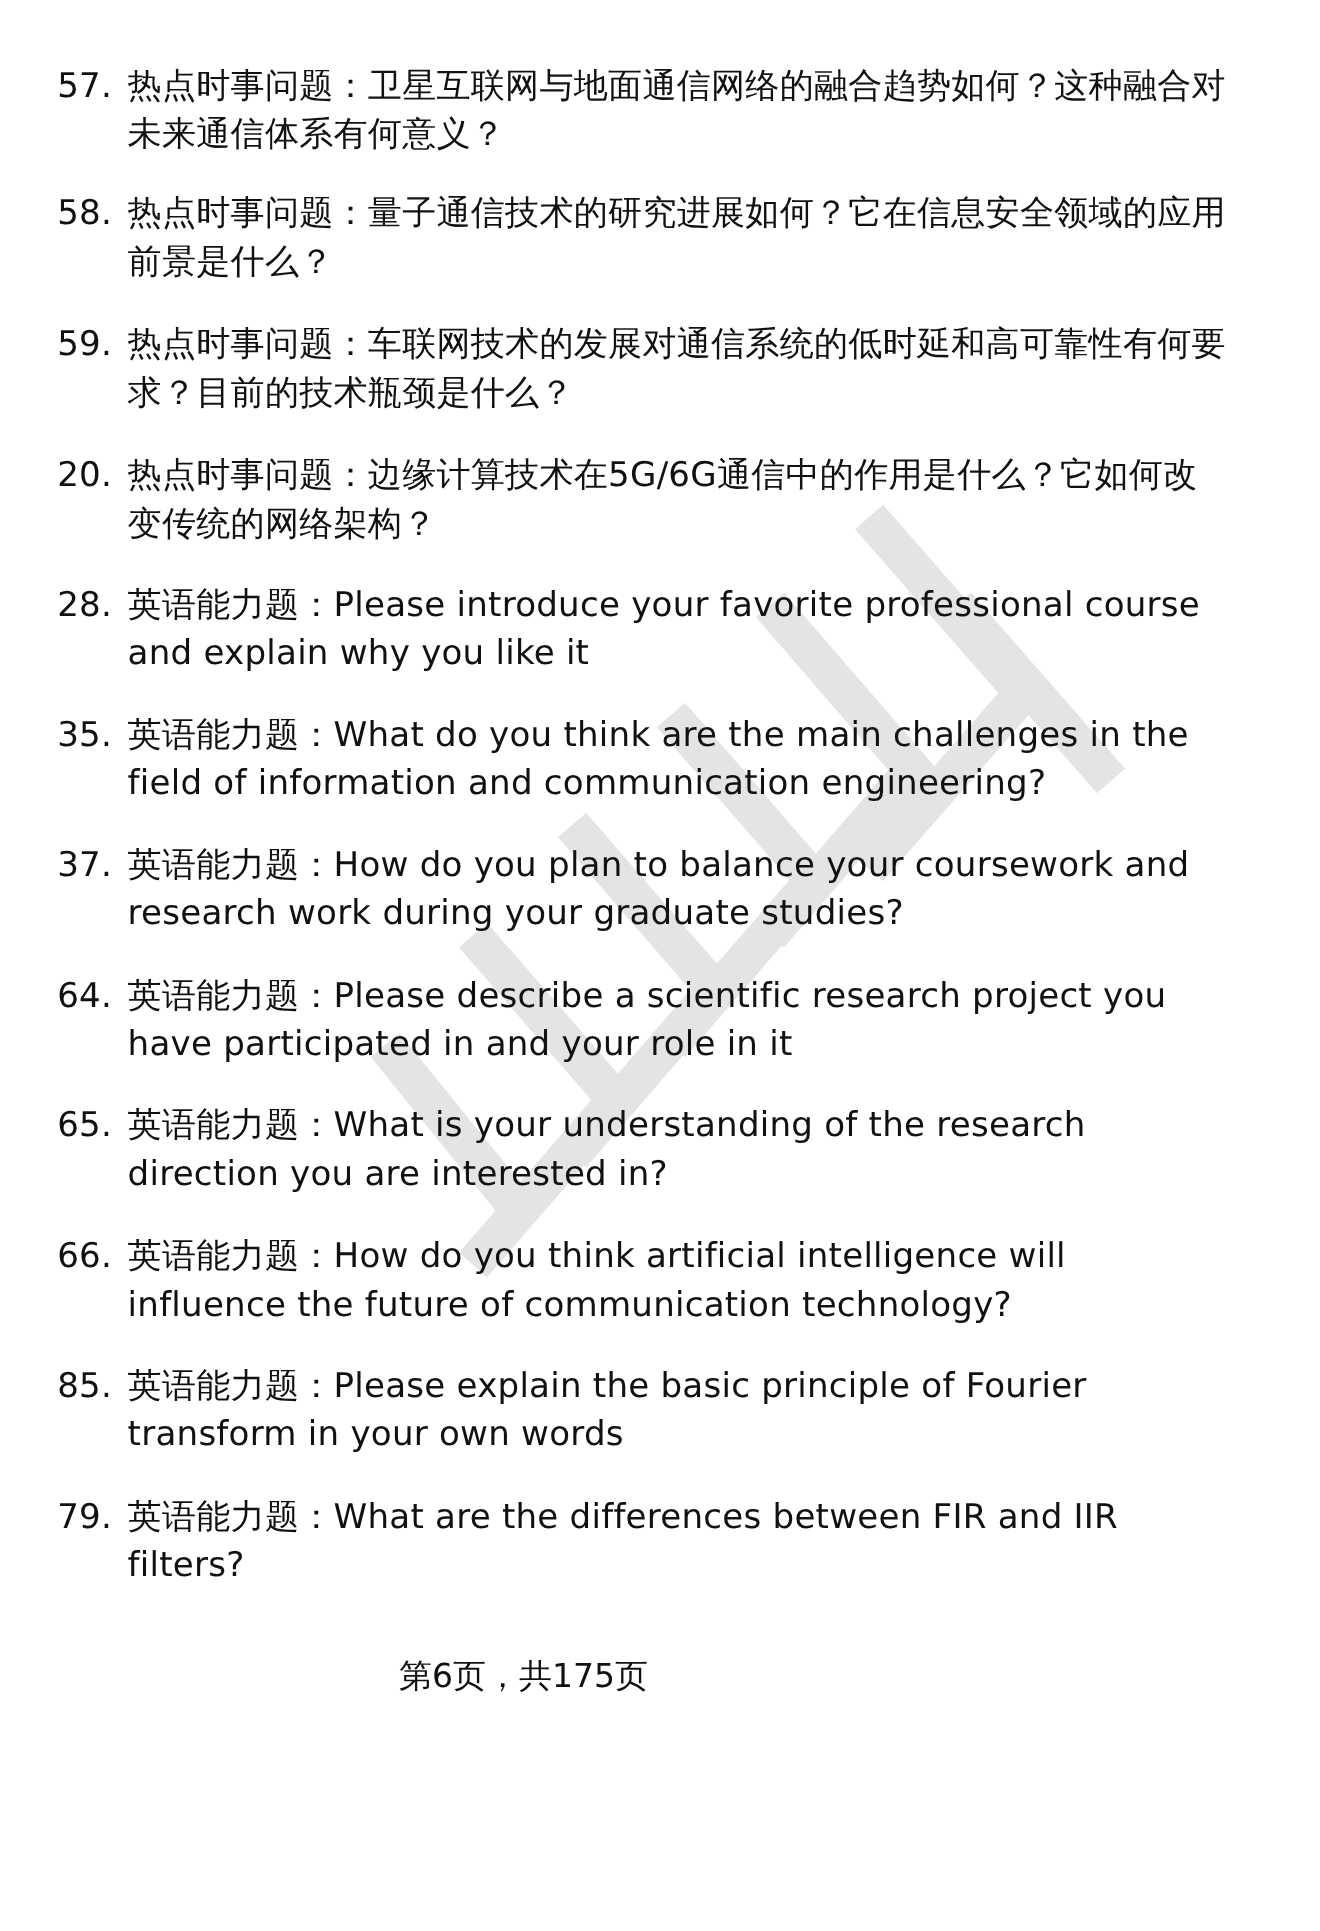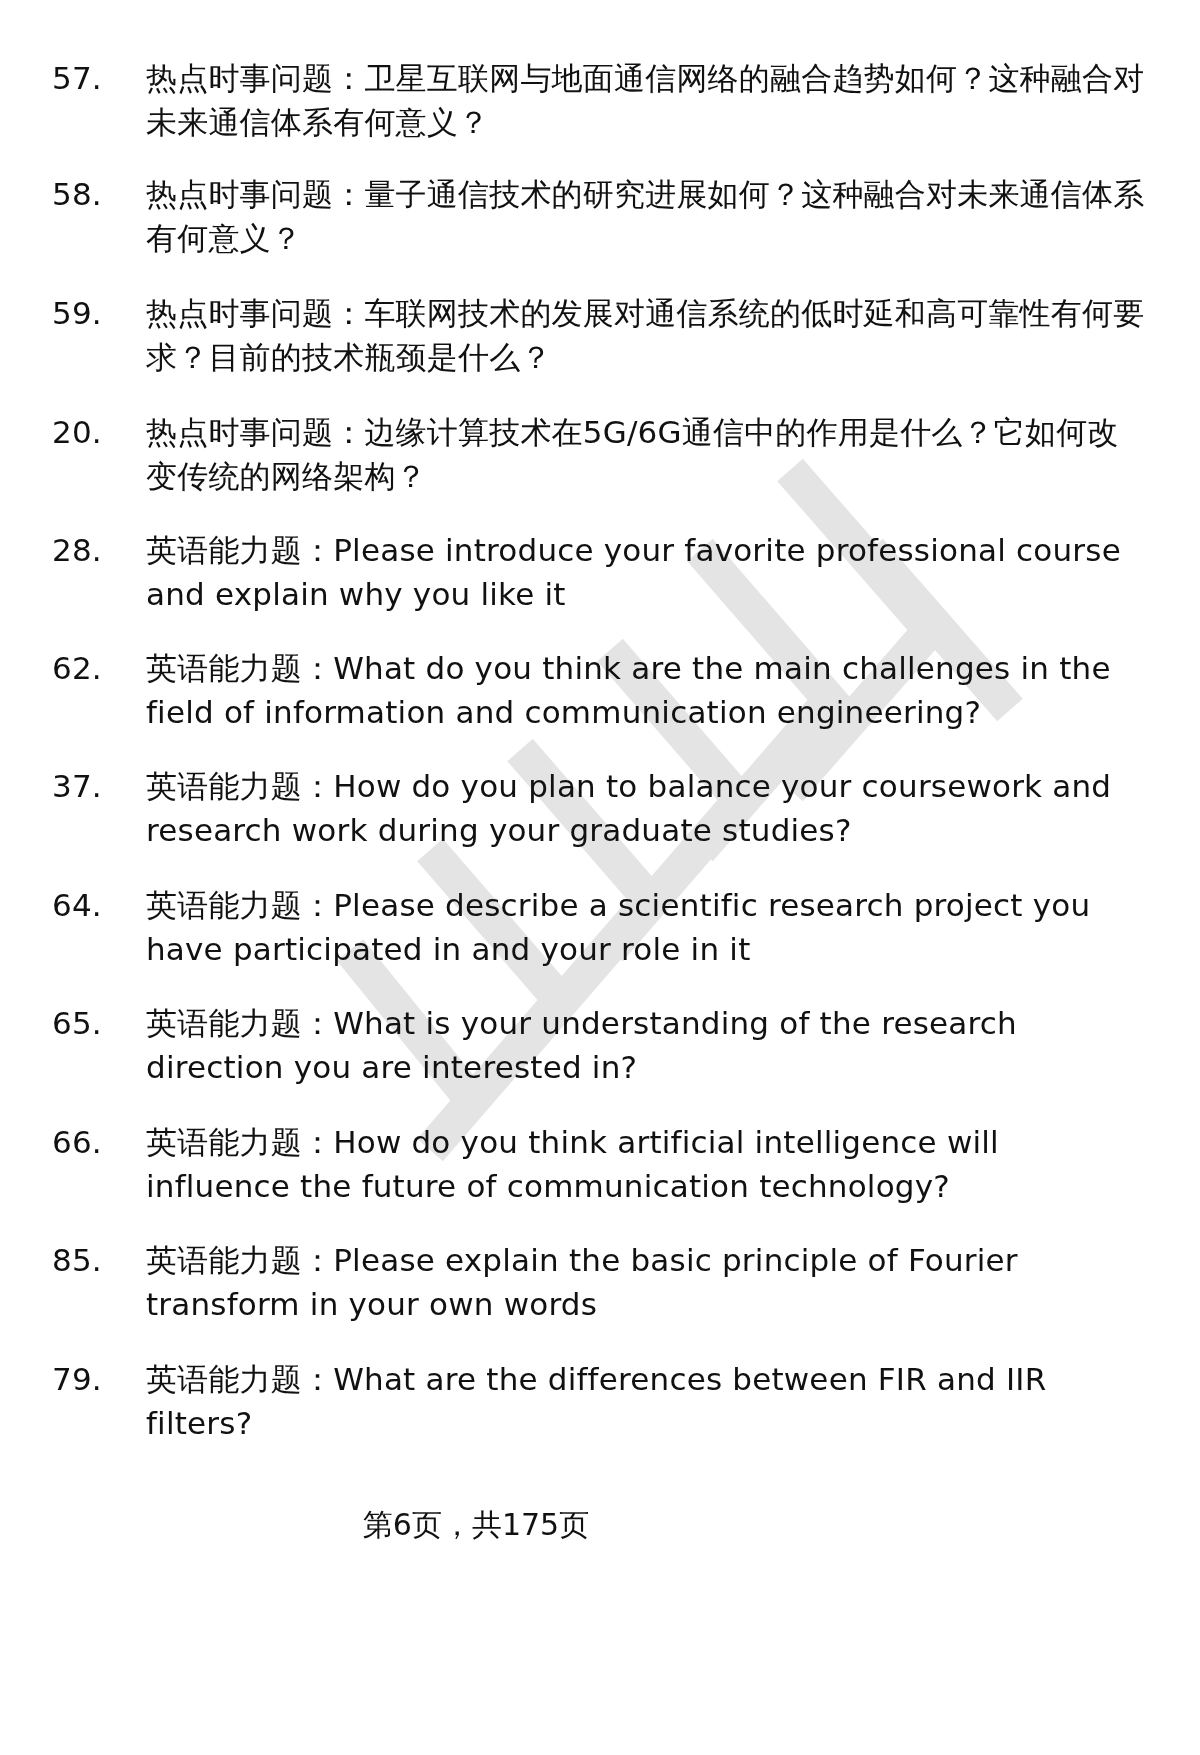--- a/index.html
+++ b/index.html
@@ -51,21 +51,20 @@
       position: absolute;
       left: 0;
       top: 0;
       width: 64px;
     }
     .q .body {
       position: absolute;
       left: 64px;
       top: 0;
       width: 1000px;
-      margin-left: 30px;
     }
     .footer {
       position: absolute;
       left: 0;
       top: 1505px;
       width: 952px;
       text-align: center;
       font-size: 30px;
       line-height: 40px;
       color: #111111;
@@ -88,36 +87,36 @@
     </g>
   </svg>
 
   <ul class="qlist">
     <li class="q" style="top:56px">
       <span class="num">57.</span>
       <span class="body">热点时事问题：卫星互联网与地面通信网络的融合趋势如何？这种融合对未来通信体系有何意义？</span>
     </li>
     <li class="q" style="top:172px">
       <span class="num">58.</span>
-      <span class="body">热点时事问题：量子通信技术的研究进展如何？这种融合对未来通信体系有何意义？</span>
+      <span class="body">热点时事问题：量子通信技术的研究进展如何？它在信息安全领域的应用前景是什么？</span>
     </li>
     <li class="q" style="top:291px">
       <span class="num">59.</span>
       <span class="body">热点时事问题：车联网技术的发展对通信系统的低时延和高可靠性有何要求？目前的技术瓶颈是什么？</span>
     </li>
     <li class="q" style="top:410px">
       <span class="num">20.</span>
       <span class="body">热点时事问题：边缘计算技术在5G/6G通信中的作用是什么？它如何改变传统的网络架构？</span>
     </li>
     <li class="q" style="top:528px">
       <span class="num">28.</span>
       <span class="body">英语能力题：Please introduce your favorite professional course and explain why you like it</span>
     </li>
     <li class="q" style="top:646px">
-      <span class="num">62.</span>
+      <span class="num">35.</span>
       <span class="body">英语能力题：What do you think are the main challenges in the field of information and communication engineering?</span>
     </li>
     <li class="q" style="top:764px">
       <span class="num">37.</span>
       <span class="body">英语能力题：How do you plan to balance your coursework and research work during your graduate studies?</span>
     </li>
     <li class="q" style="top:883px">
       <span class="num">64.</span>
       <span class="body">英语能力题：Please describe a scientific research project you have participated in and your role in it</span>
     </li>

